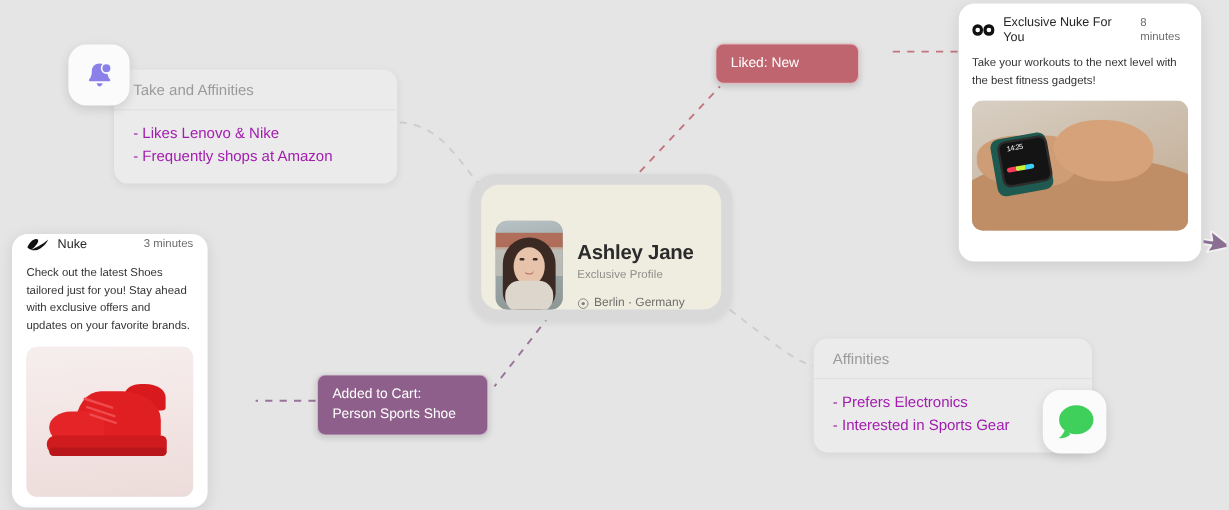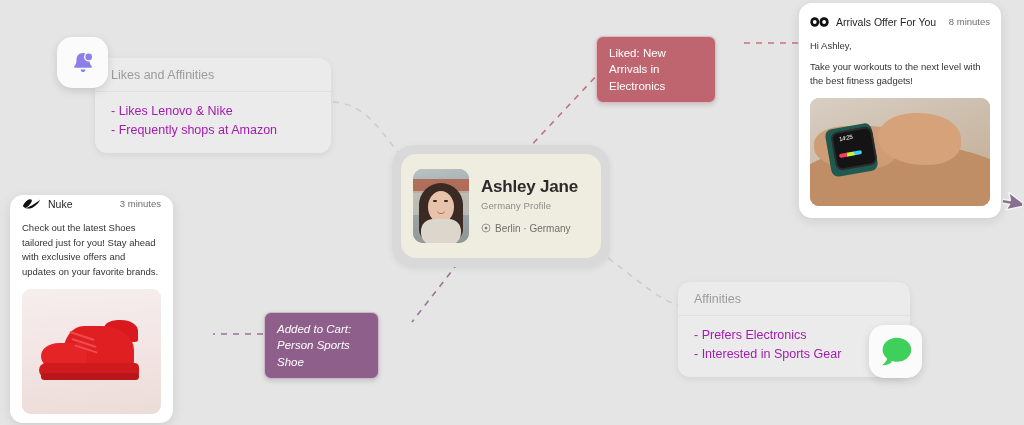--- a/index.html
+++ b/index.html
@@ -25,21 +25,21 @@
     background: #d9d9d9;
     border-radius: 22px;
     box-shadow: 0 2px 6px rgba(0,0,0,.07);
     padding: 9px;
     box-sizing: border-box;
   }
   .profile-card {
     width: 100%; height: 100%;
     background: #efece0;
     border-radius: 15px;
-    display: flex; align-items: center;
+    display: flex; align-items: flex-end;
     padding: 0 12px; box-sizing: border-box;
     gap: 12px;
   }
   .avatar {
     width: 56px; height: 74px; border-radius: 10px;
     flex: 0 0 auto; overflow: hidden; position: relative;
     background: #9aa3a0;
   }
   .avatar .sky { position:absolute; inset:0; background:linear-gradient(170deg,#b9c3c6 0%,#9fa9ab 40%,#8d9795 100%); }
   .avatar .roof { position:absolute; left:0; top:10px; width:100%; height:14px; background:#b0624a; opacity:.85; }
@@ -102,21 +102,21 @@
 
   
   .tag {
     position: absolute;
     color: #fff; font-size: 11.5px; line-height: 1.42;
     padding: 8px 12px; border-radius: 7px;
     box-shadow: 0 2px 5px rgba(0,0,0,.15);
     border: 1px solid rgba(255,255,255,.55);
   }
   #tag-liked { left: 596px; top: 36px; width: 120px; background: #bf6570; box-sizing: border-box; }
-  #tag-cart  { left: 264px; top: 312px; width: 115px; background: #8f5f8c; box-sizing: border-box; font-style: italic; }
+  #tag-cart  { left: 264px; top: 312px; width: 143px; background: #8f5f8c; box-sizing: border-box; }
 
   
   .notif {
     position: absolute;
     background: #fff;
     border-radius: 13px;
     box-shadow: 0 3px 12px rgba(0,0,0,.10);
     overflow: hidden;
     box-sizing: border-box;
   }
@@ -179,34 +179,34 @@
         <div class="hair"></div>
           <div class="face"></div>
         <div class="eyeL"></div>
           <div class="eyeR"></div>
           <div class="smile"></div>
         <div class="scarf"></div>
         <span class="sr">Ashley Jane portrait photo</span>
       </div>
       <div class="profile-info">
         <div class="pname">Ashley Jane</div>
-        <div class="prole">Germany Profile</div>
+        <div class="prole">Exclusive Profile</div>
         <div class="ploc">
           <svg class="pin-icon" viewBox="0 0 16 16">
             <circle cx="8" cy="8" r="6.4" fill="none" stroke="#7e7e7a" stroke-width="1.2"></circle>
             <circle cx="8" cy="8" r="2.2" fill="#7e7e7a"></circle>
           </svg>
           <span>Berlin · Germany</span>
         </div>
       </div>
     </div>
   </div>
 
   <div class="info-card" id="card-likes">
-    <div class="ic-head">Likes and Affinities</div>
+    <div class="ic-head">Take and Affinities</div>
     <div class="ic-body">
       <div class="ic-line">- Likes Lenovo &amp; Nike</div>
       <div class="ic-line">- Frequently shops at Amazon</div>
     </div>
   </div>
 
   <div class="app-icon" id="icon-bell">
     <svg width="28" height="28" viewBox="0 0 32 32">
       <path d="M16 4.5c-4.4 0-7.4 3.2-7.4 7.4 0 5-1.6 6.6-2.6 7.8-.5.6-.1 1.6.8 1.6h18.4c.9 0 1.3-1 .8-1.6-1-1.2-2.6-2.8-2.6-7.8 0-4.2-3-7.4-7.4-7.4z" fill="#8b80ea"></path>
       <path d="M13.2 23.4c.3 1.8 1.5 3 2.8 3s2.5-1.2 2.8-3z" fill="#8b80ea"></path>
@@ -224,21 +224,20 @@
 
   <div class="app-icon" id="icon-chat">
     <svg width="36" height="34" viewBox="0 0 40 38">
       <ellipse cx="21" cy="16.5" rx="16" ry="13.5" fill="#3ed05a"></ellipse>
       <path d="M11 25 C9 30 6.5 32.5 4.5 33.8 c4.8 .4 8.6-1.4 11-3.6z" fill="#3ed05a"></path>
     </svg>
   </div>
 
   <div class="tag" id="tag-liked">
     <div>Liked: New</div>
-    <div>Arrivals in Electronics</div>
   </div>
 
   <div class="tag" id="tag-cart">
     <div>Added to Cart:</div>
     <div>Person Sports Shoe</div>
   </div>
 
   <div class="notif" id="notif-nuke">
     <div class="nf-head">
       <span class="nf-logo">
@@ -269,25 +268,24 @@
   <div class="notif" id="notif-offer">
     <div class="nf-head">
       <span class="nf-logo">
         <svg width="19" height="12" viewBox="0 0 26 16">
           <rect x="0.5" y="1.5" width="12" height="13" rx="6" fill="#111"></rect>
           <rect x="13" y="1.5" width="12.5" height="13" rx="6" fill="#111"></rect>
           <circle cx="6.5" cy="8" r="2.6" fill="#fff"></circle>
           <circle cx="19.3" cy="8" r="2.6" fill="#fff"></circle>
         </svg>
       </span>
-      <span class="nf-brand">Arrivals Offer For You</span>
+      <span class="nf-brand">Exclusive Nuke For You</span>
       <span class="nf-time">8 minutes</span>
     </div>
     <div class="nf-body">
-      <div class="para">Hi Ashley,</div>
       <div>Take your workouts to the next level with the best fitness gadgets!</div>
     </div>
     <div class="nf-img" id="offer-img">
       <div class="wrist-bg"></div>
       <div class="wrist-arm"></div>
       <div class="wrist-fore"></div>
       <div class="wrist-hand"></div>
       <div class="watch-band"></div>
       <div class="watch-body"></div>
       <div class="watch-time">14:25</div>

